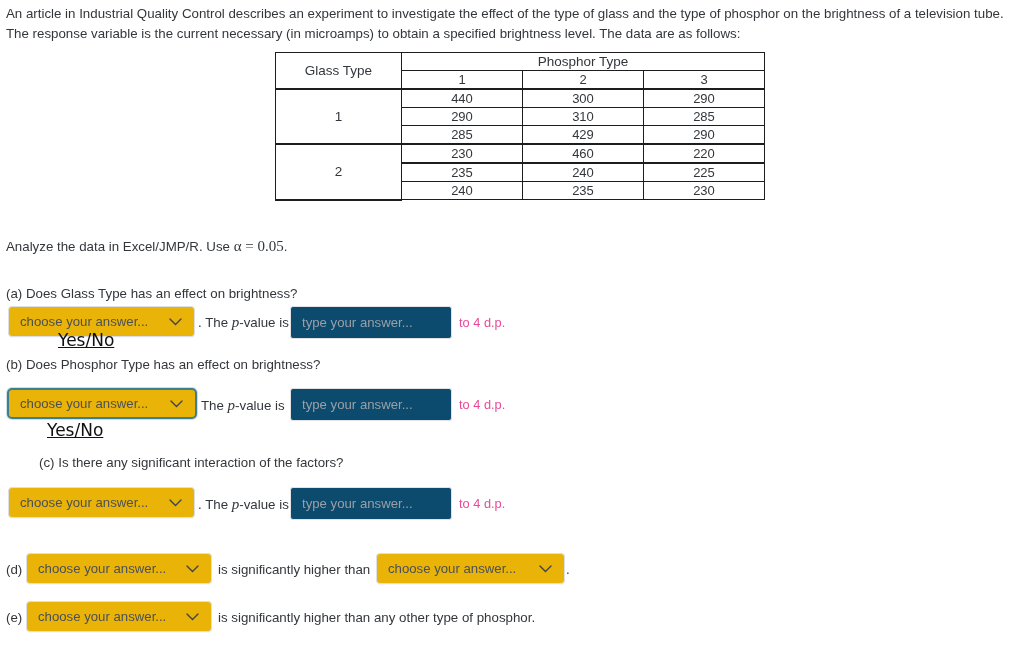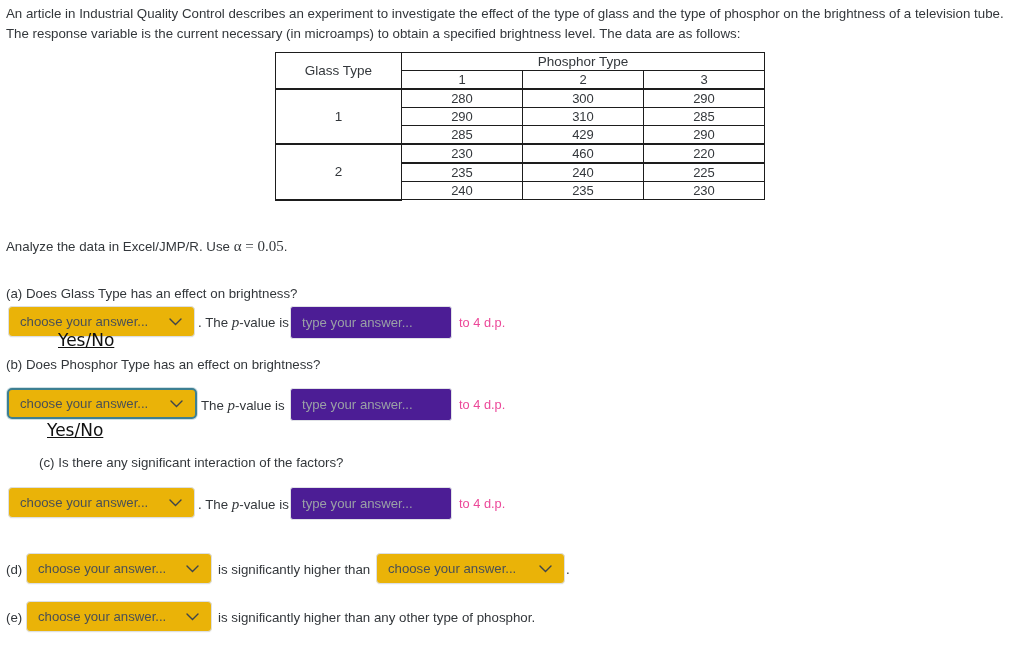--- a/index.html
+++ b/index.html
@@ -115,21 +115,21 @@
     align-items: center;
     justify-content: center;
   }
   .chev svg { display: block; }
 
   .textbox {
     position: absolute;
     box-sizing: border-box;
     border: 1px solid #e0e2e6;
     border-radius: 3px;
-    background: #4c1d95;
+    background: #0c4a6e;
     height: 33px;
     display: flex;
     align-items: center;
   }
   .textbox .ph {
     padding-left: 11px;
     font-size: 13.2px;
     color: #9aa0a6;
     white-space: nowrap;
   }
@@ -165,21 +165,21 @@
         <td class="phos-head" colspan="3">Phosphor Type</td>
       </tr>
       <tr>
         <td class="sub-head">1</td>
         <td class="sub-head">2</td>
         <td class="sub-head">3</td>
       </tr>
 
       <tr class="thick-top">
         <td class="glass-lvl" rowspan="3">1</td>
-        <td class="val">280</td>
+        <td class="val">440</td>
         <td class="val">300</td>
         <td class="val">290</td>
       </tr>
       <tr>
         <td class="val">290</td>
         <td class="val">310</td>
         <td class="val">285</td>
       </tr>
       <tr>
         <td class="val">285</td>

